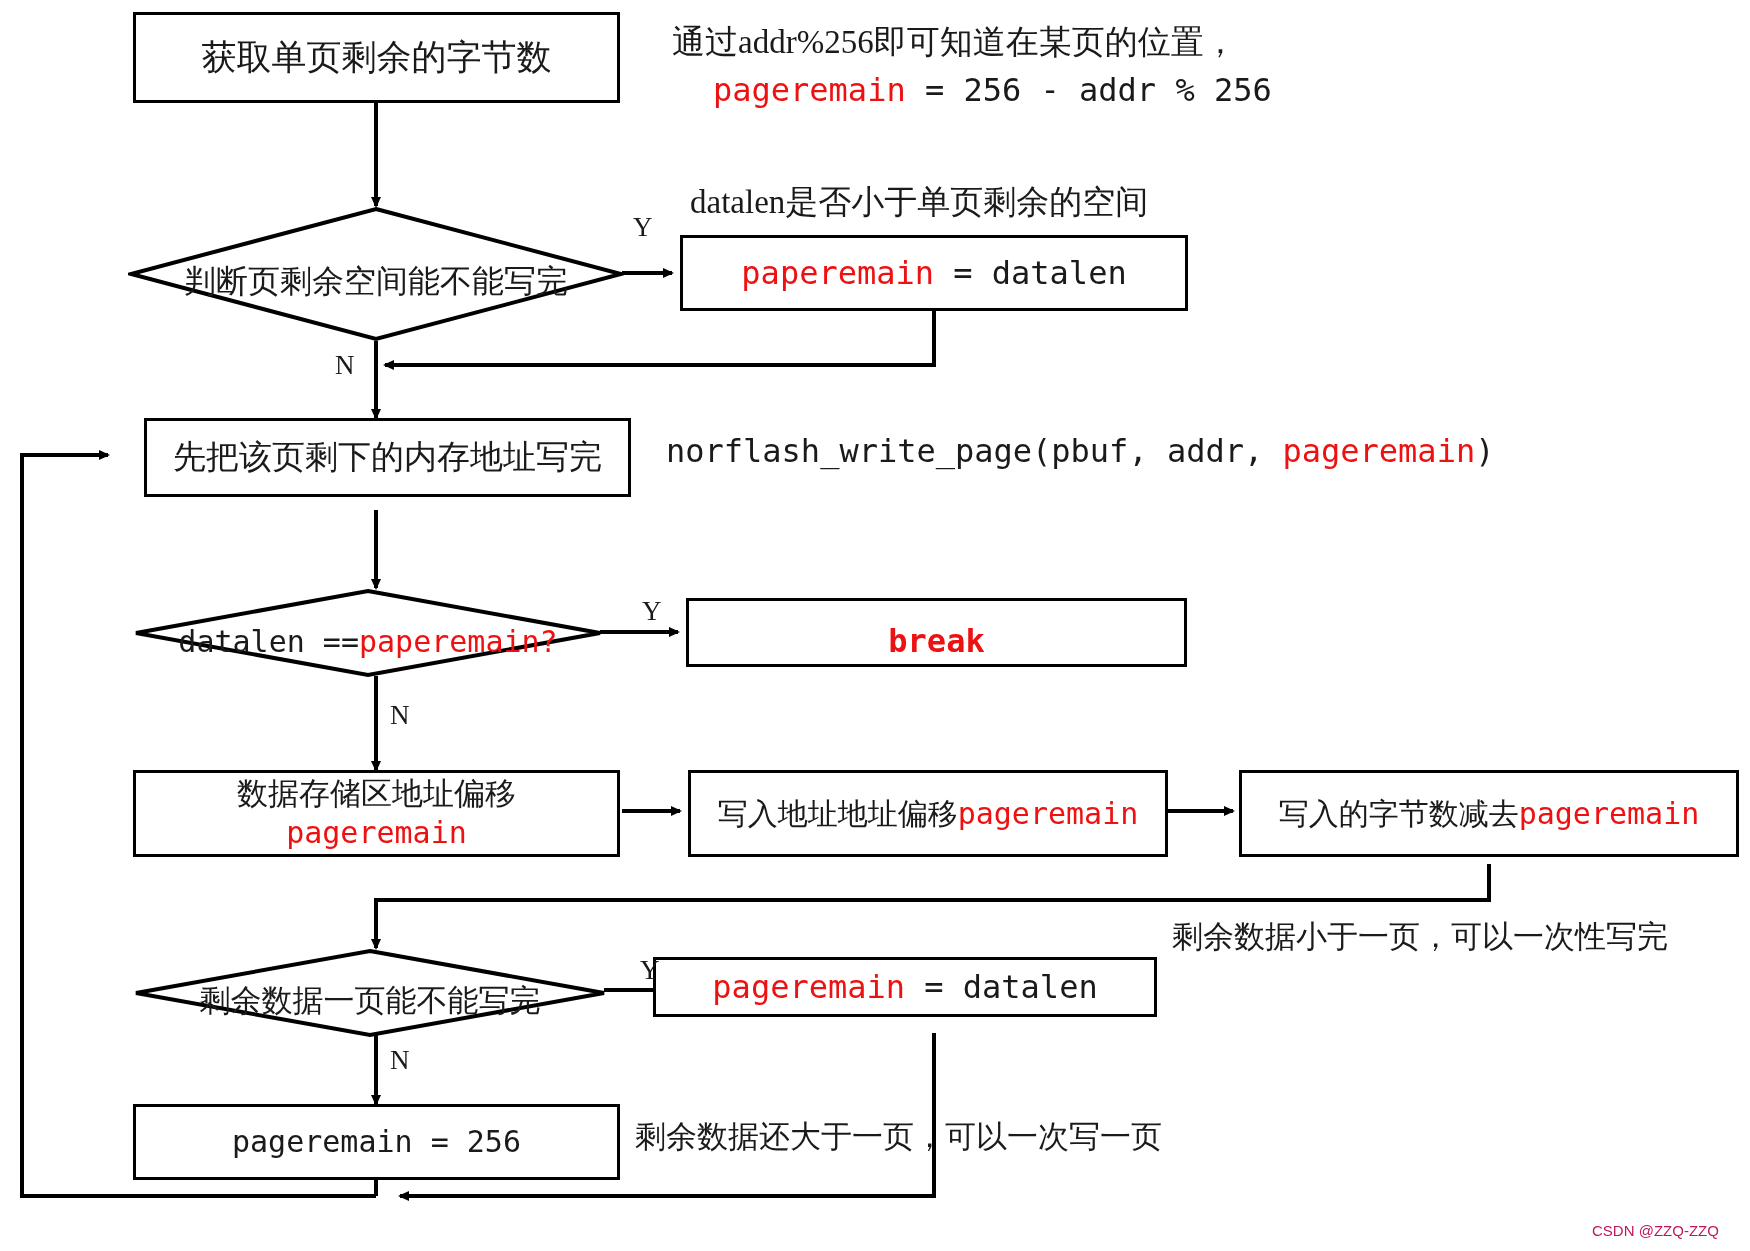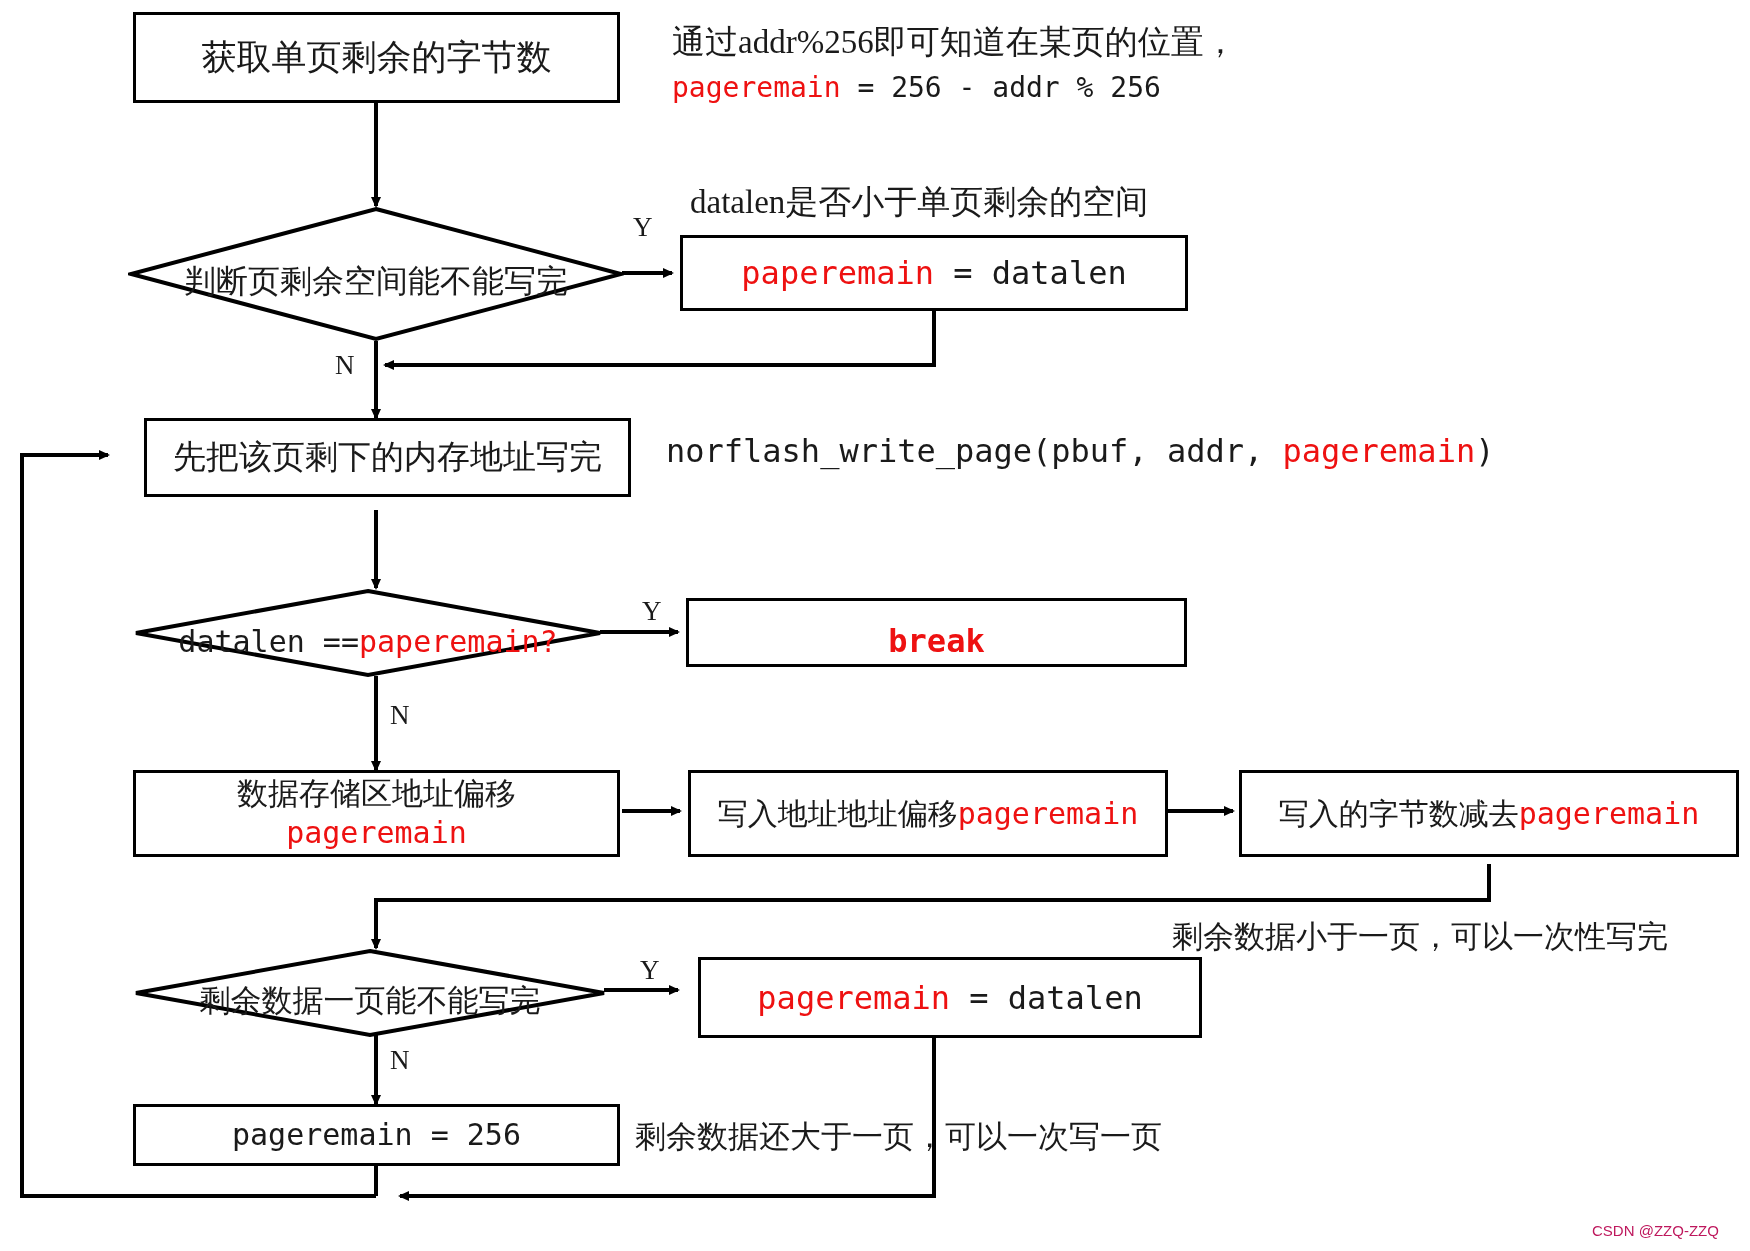--- a/index.html
+++ b/index.html
@@ -127,42 +127,42 @@
     </div>
   </div>
 
   <div class="diamond-wrap" style="left:133px;top:948px;width:474px;height:90px;">
     <svg width="474" height="90" viewBox="0 0 474 90" xmlns="http://www.w3.org/2000/svg">
       <polygon points="237,3 471,45 237,87 3,45" fill="#fff" stroke="#000" stroke-width="4"></polygon>
     </svg>
     <div class="diamond-label cn" style="font-size:31px;">剩余数据一页能不能写完</div>
   </div>
 
-  <div class="node boxnode" style="left:698px;top:957px;width:504px;height:81px;">
+  <div class="node boxnode" style="left:653px;top:957px;width:504px;height:60px;">
     <div class="inner" style="font-size:32px;">
       <span class="redmono">pageremain</span><span class="mono"> = datalen</span>
     </div>
   </div>
 
-  <div class="node boxnode" style="left:133px;top:1104px;width:487px;height:62px;">
+  <div class="node boxnode" style="left:133px;top:1104px;width:487px;height:76px;">
     <div class="inner mono" style="font-size:30px;">pageremain = 256</div>
   </div>
 
   <div class="edgelabel" style="left:633px;top:212px;">Y</div>
   <div class="edgelabel" style="left:335px;top:350px;">N</div>
 
   <div class="edgelabel" style="left:642px;top:596px;">Y</div>
   <div class="edgelabel" style="left:390px;top:700px;">N</div>
 
   <div class="edgelabel" style="left:640px;top:955px;">Y</div>
   <div class="edgelabel" style="left:390px;top:1045px;">N</div>
 
   <div class="annot" style="left:672px;top:20px;">
     <div class="cn" style="font-size:33px;">通过addr%256即可知道在某页的位置，</div>
-    <div style="font-size:28px;margin-top:6px;">
+    <div style="font-size:32px;margin-top:6px;margin-left:41px;">
       <span class="redmono">pageremain</span><span class="mono"> = 256  -  addr % 256</span>
     </div>
   </div>
 
   <div class="annot cn" style="left:690px;top:180px;font-size:33px;">datalen是否小于单页剩余的空间</div>
 
   <div class="annot" style="left:666px;top:432px;font-size:32px;">
     <span class="mono">norflash_write_page(pbuf, addr, </span><span class="redmono">pageremain</span><span class="mono">)</span>
   </div>
 

